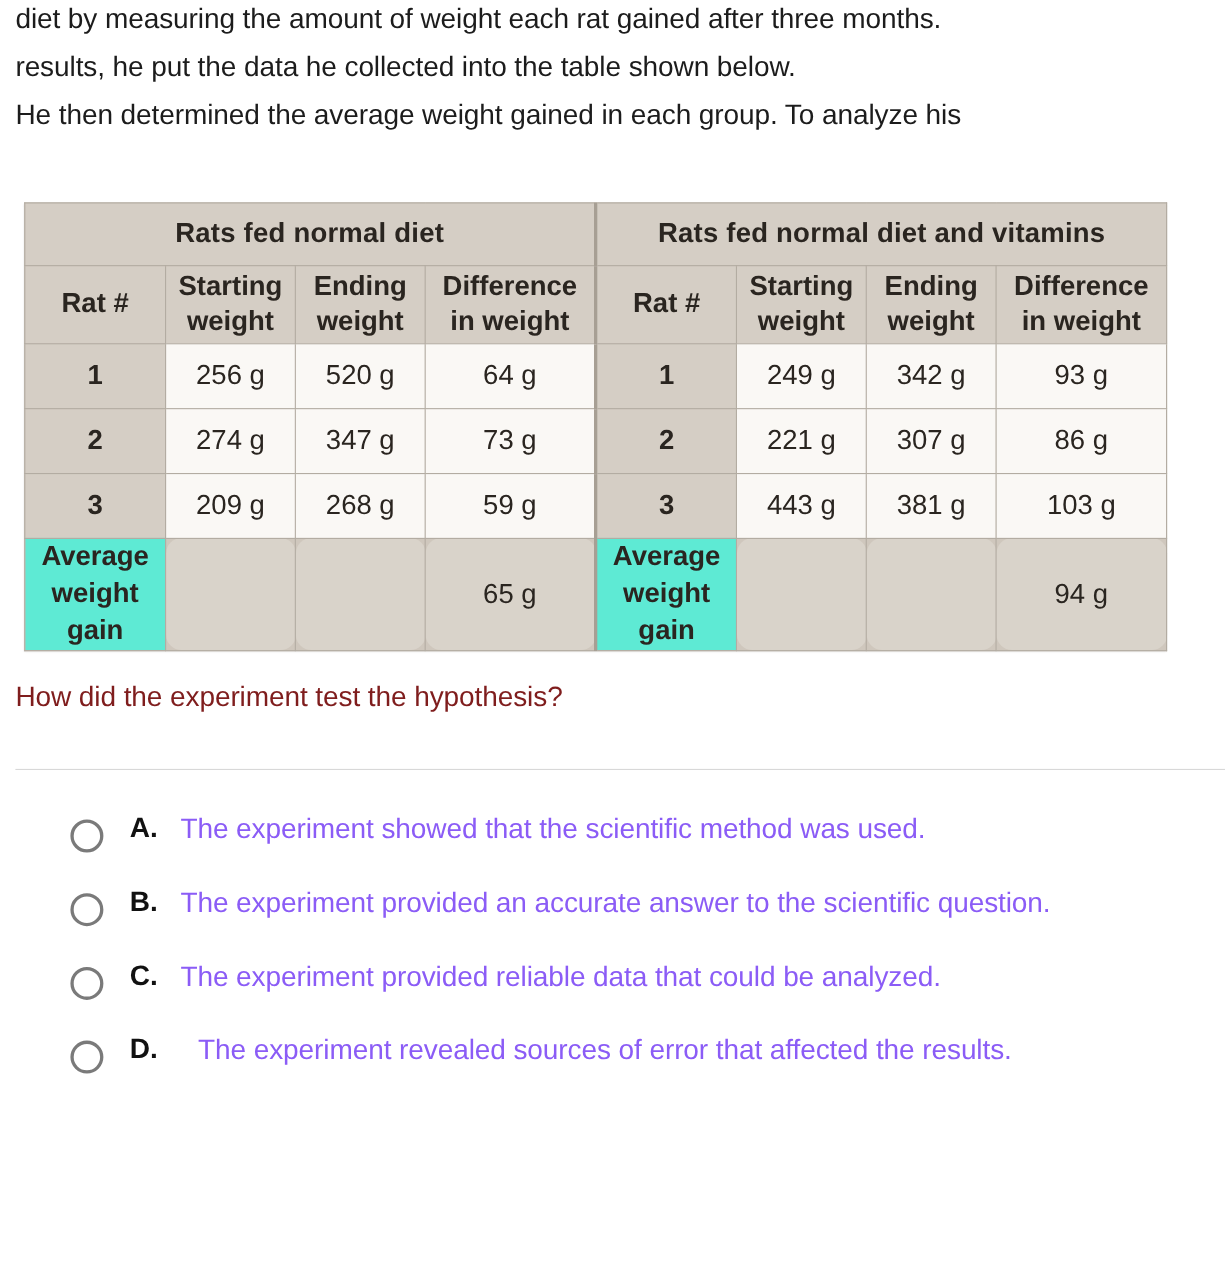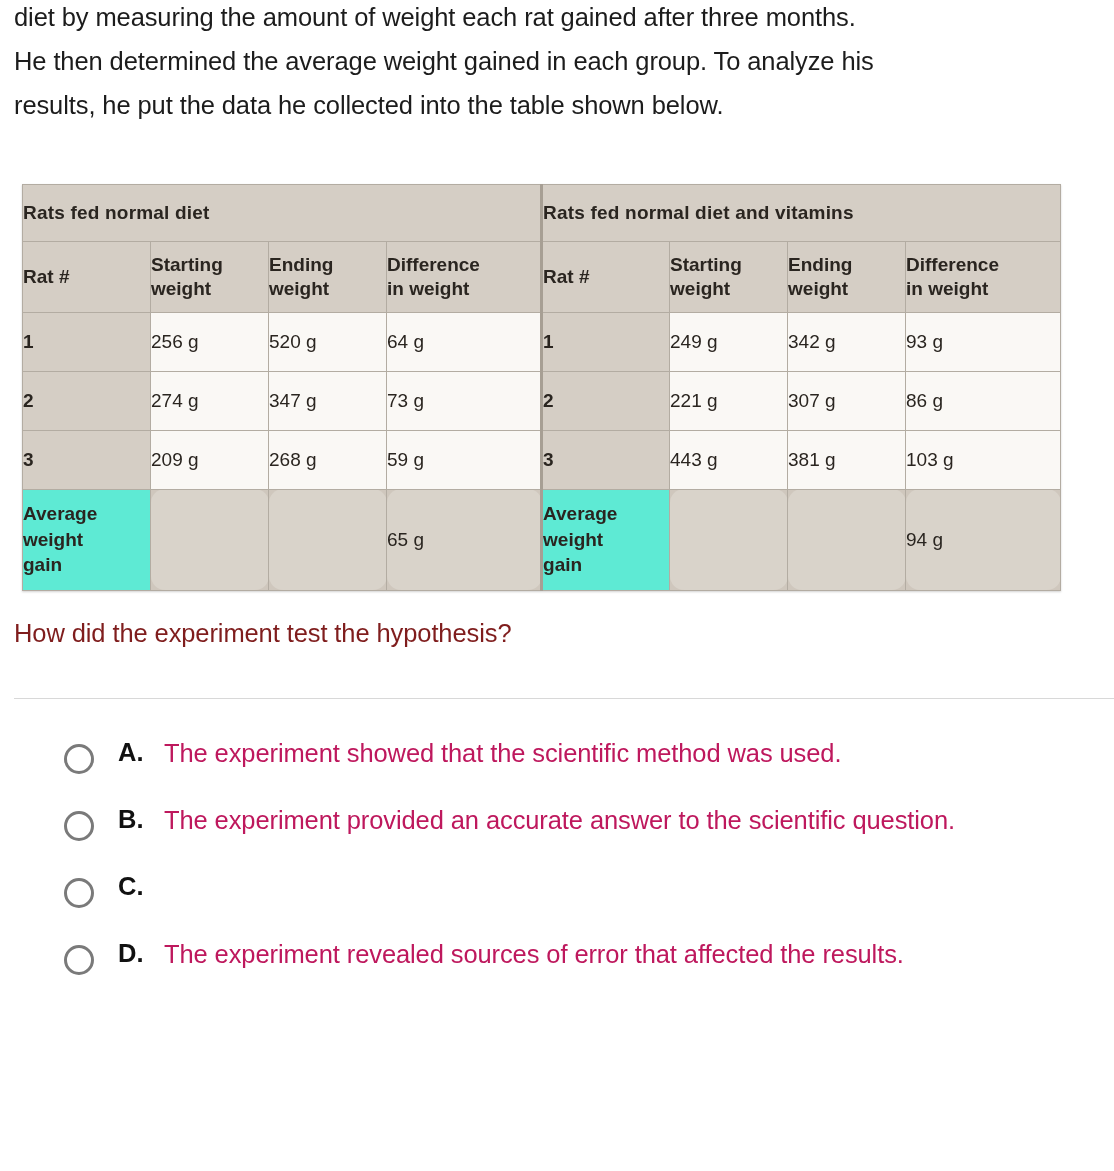--- a/index.html
+++ b/index.html
@@ -46,23 +46,23 @@
   }
   table.data {
     border-collapse: collapse;
     width: 1038px;
     table-layout: fixed;
     background: #cfc7bd;
     box-shadow: 0 1px 2px rgba(0,0,0,0.18);
   }
   table.data td, table.data th {
     border: 1px solid #b3aca2;
-    text-align: left;
+    text-align: center;
     vertical-align: middle;
-    font-size: 19px;
+    font-size: 25px;
     color: #2a2520;
     padding: 0;
   }
   .hdr-group {
     background: #d5cec5;
     font-weight: bold;
     font-size: 24px;
     height: 56px;
     letter-spacing: 0.2px;
   }
@@ -150,35 +150,35 @@
   .choice-letter {
     flex: 0 0 auto;
     font-size: 25.5px;
     font-weight: bold;
     color: #111;
     width: 46px;
     margin-top: 3px;
   }
   .choice-text {
     font-size: 25.5px;
-    color: #be185d;
+    color: #8b5cf6;
     line-height: 1.42;
     max-width: 900px;
     letter-spacing: -0.1px;
   }
 </style>
 </head>
 <body>
 
 <div class="page">
 
   <div class="intro">
     <span class="line">diet by measuring the amount of weight each rat gained after three months.</span>
+    <span class="line">results, he put the data he collected into the table shown below.</span>
     <span class="line">He then determined the average weight gained in each group. To analyze his</span>
-    <span class="line">results, he put the data he collected into the table shown below.</span>
   </div>
 
   <div class="table-wrap">
     <table class="data">
       <colgroup>
         <col class="c-rat">
           <col class="c-sw">
           <col class="c-ew">
           <col class="c-dw">
         <col class="c-rat">
@@ -293,22 +293,23 @@
 
     <div class="choice">
       <div class="radio"></div>
       <div class="choice-letter">B.</div>
       <div class="choice-text" style="max-width:870px;">The experiment provided an accurate answer to the scientific question.</div>
     </div>
 
     <div class="choice">
       <div class="radio"></div>
       <div class="choice-letter">C.</div>
+      <div class="choice-text">The experiment provided reliable data that could be analyzed.</div>
     </div>
 
     <div class="choice">
       <div class="radio"></div>
       <div class="choice-letter">D.</div>
-      <div class="choice-text" style="white-space:nowrap;">The experiment revealed sources of error that affected the results.</div>
+      <div class="choice-text" style="white-space:nowrap;margin-left:16px;">The experiment revealed sources of error that affected the results.</div>
     </div>
 
   </div>
 </div>
 
 </body></html>

